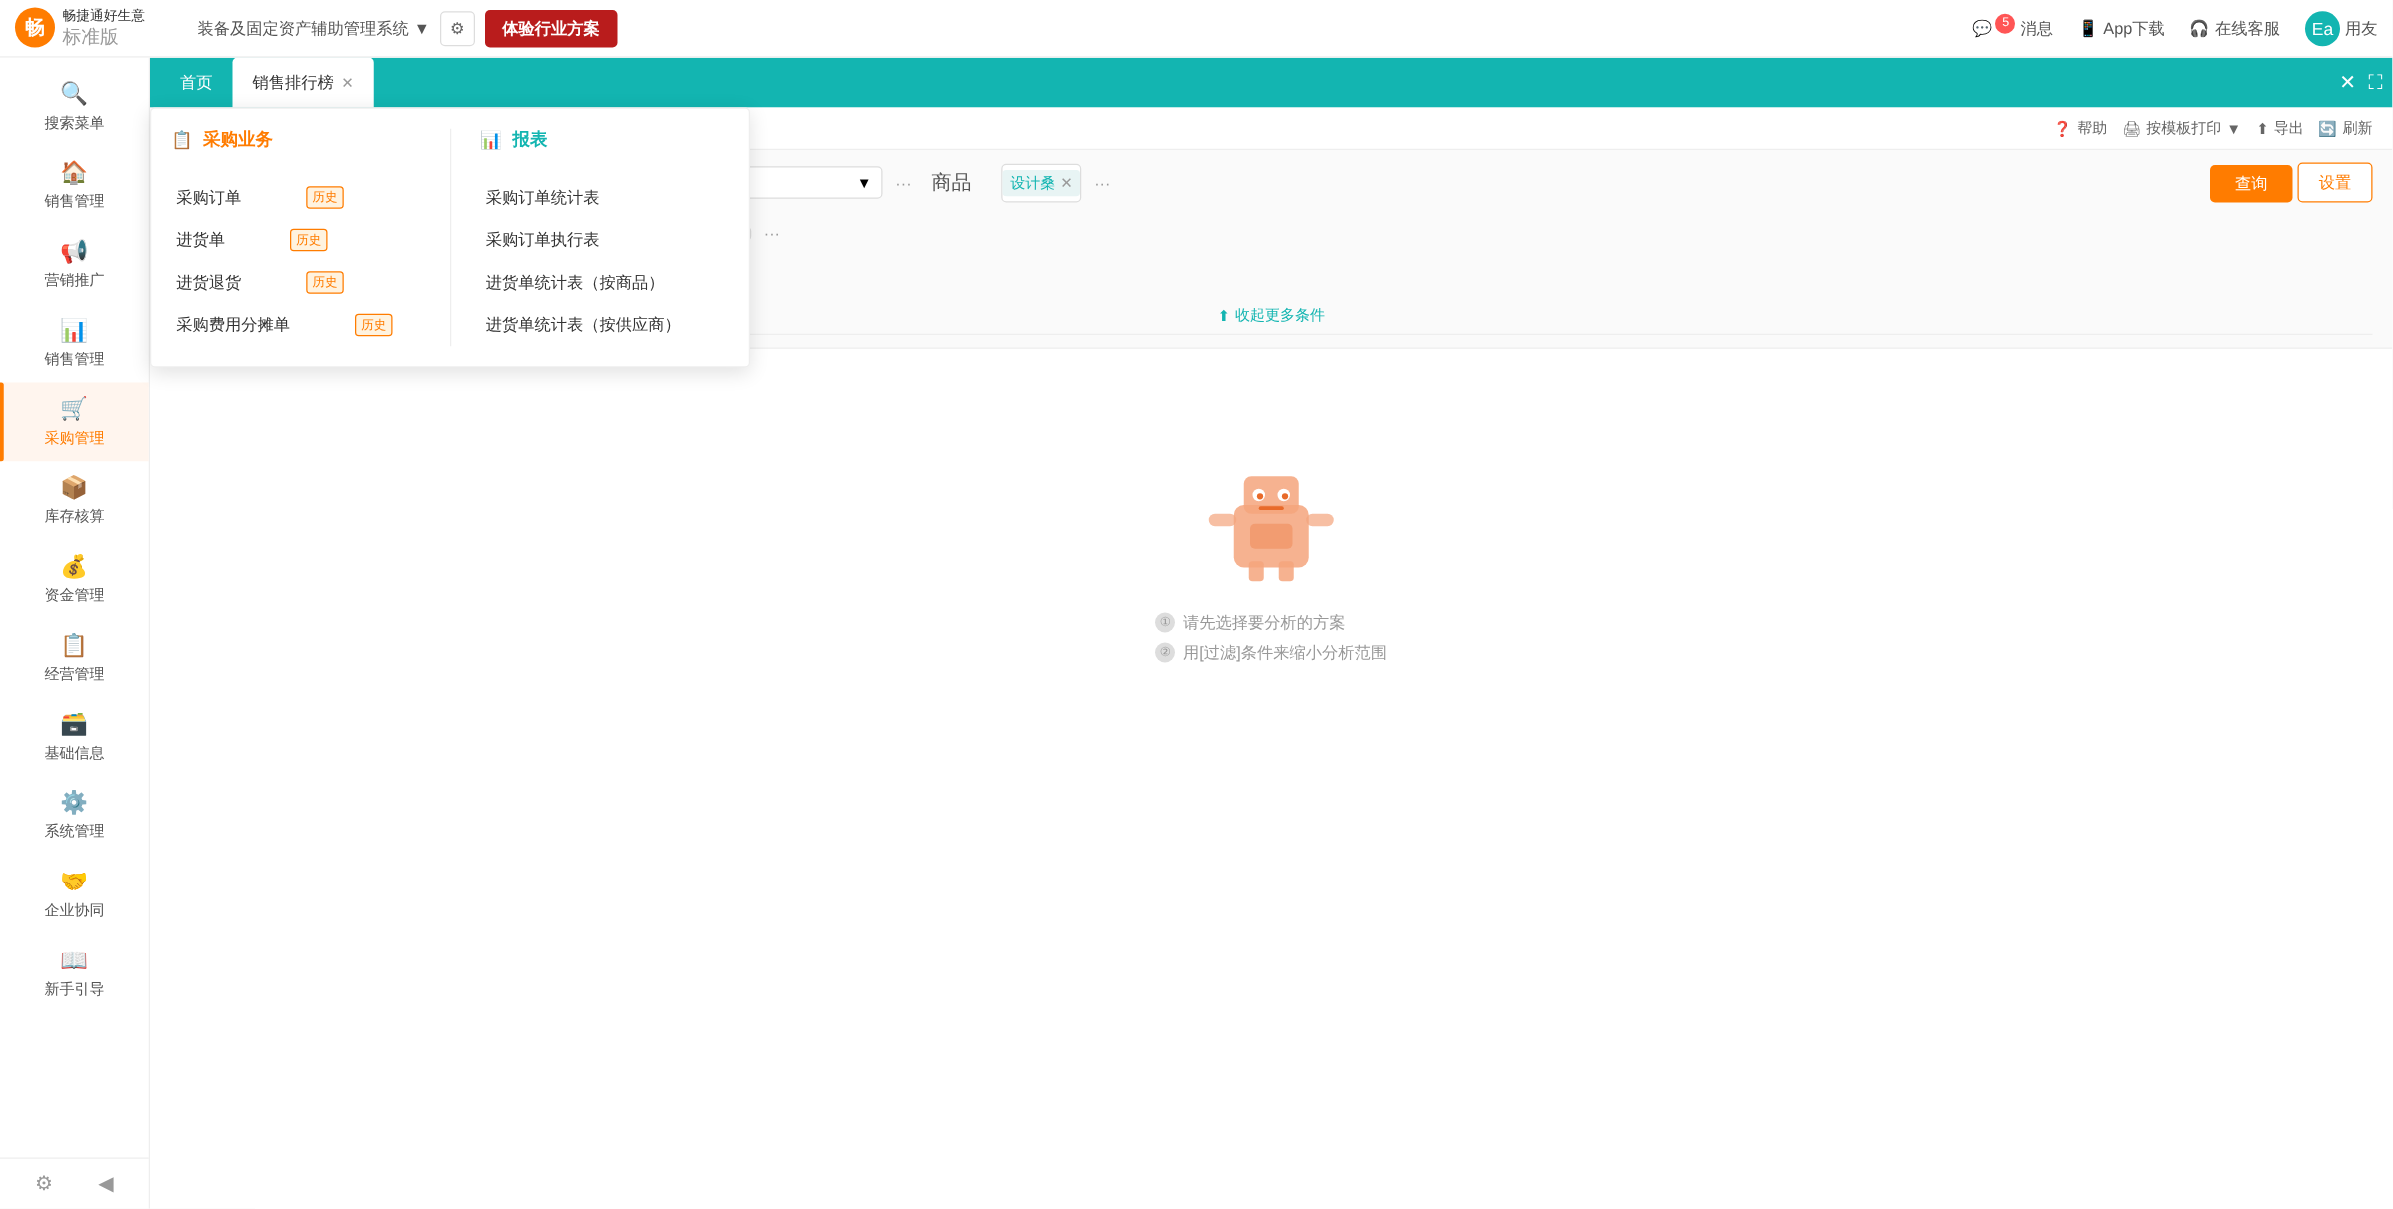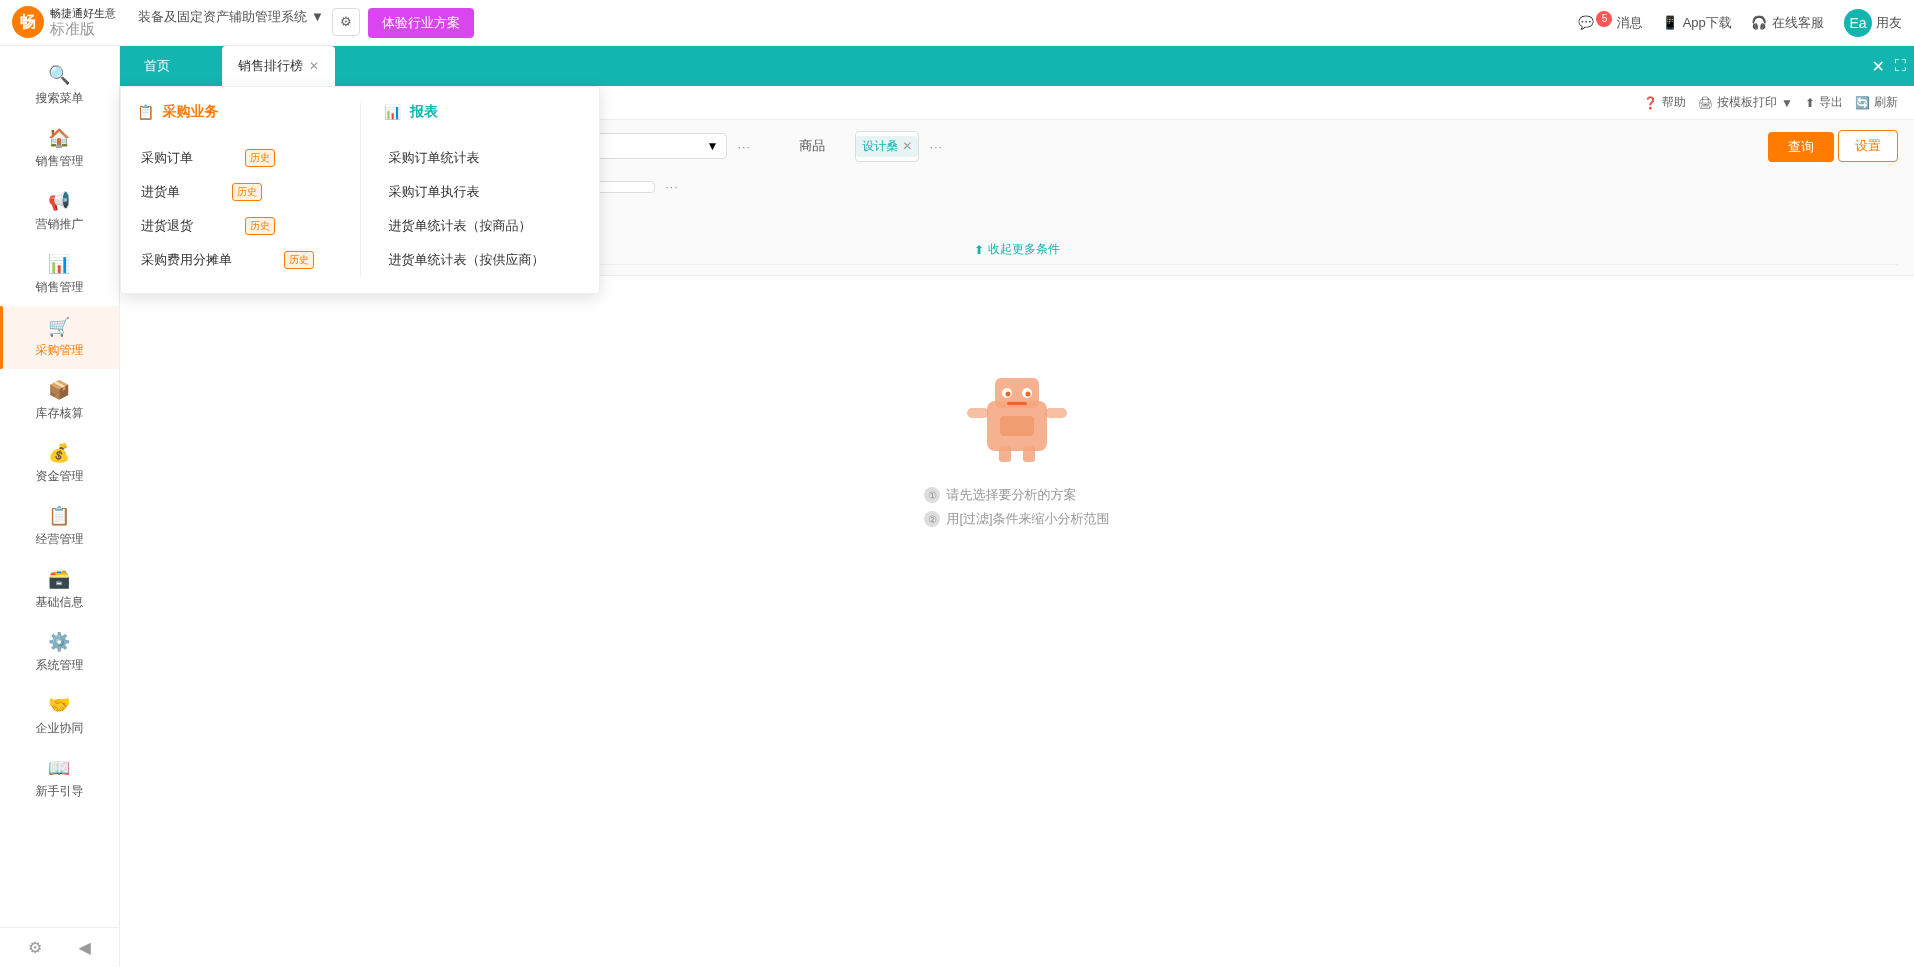--- a/index.html
+++ b/index.html
@@ -39,48 +39,49 @@
       color: #333;
       line-height: 1.3;
     }
     .logo-tag {
       font-size: 15px;
       color: #999;
     }
     .system-title {
       flex: 1;
       display: flex;
-      align-items: flex-start;
+      align-items: center;
       gap: 8px;
-      margin-left: 6px;
+      margin-left: 26px;
       color: #555;
       font-size: 13px;
     }
     .system-title-dropdown {
       display: flex;
       align-items: center;
       gap: 4px;
       cursor: pointer;
     }
     .gear-btn {
       width: 28px; height: 28px;
       border: 1px solid #ddd;
       border-radius: 4px;
       display: flex; align-items: center; justify-content: center;
       cursor: pointer;
       color: #666;
     }
     .industry-btn {
-      background: #d946ef;
+      background: #b91c1c;
       color: white;
       border: none;
       padding: 6px 14px;
       border-radius: 4px;
       cursor: pointer;
       font-size: 13px;
+      font-weight: bold;
     }
     .header-right {
       display: flex;
       align-items: center;
       gap: 20px;
       color: #555;
     }
     .header-right-item {
       display: flex;
       align-items: center;
@@ -148,21 +149,20 @@
       overflow: hidden;
     }
 
     
     .tab-bar {
       background: #13b5b1;
       display: flex;
       align-items: center;
       height: 40px;
       padding: 0 8px;
-      gap: 36px;
     }
     .tab-item {
       padding: 0 16px;
       height: 40px;
       display: flex;
       align-items: center;
       cursor: pointer;
       color: white;
       font-size: 13px;
       gap: 6px;
@@ -205,24 +205,23 @@
     .toolbar-item {
       display: flex;
       align-items: center;
       gap: 4px;
       color: #666;
       cursor: pointer;
       font-size: 12px;
     }
     .filter-label {
       color: #555;
-      font-size: 13px;
+      font-size: 16px;
       white-space: nowrap;
       min-width: 50px;
-      margin-left: 33px;
     }
     .filter-tag {
       background: #e8f4f4;
       color: #13b5b1;
       padding: 2px 6px;
       border-radius: 3px;
       font-size: 12px;
       display: flex;
       align-items: center;
       gap: 4px;

